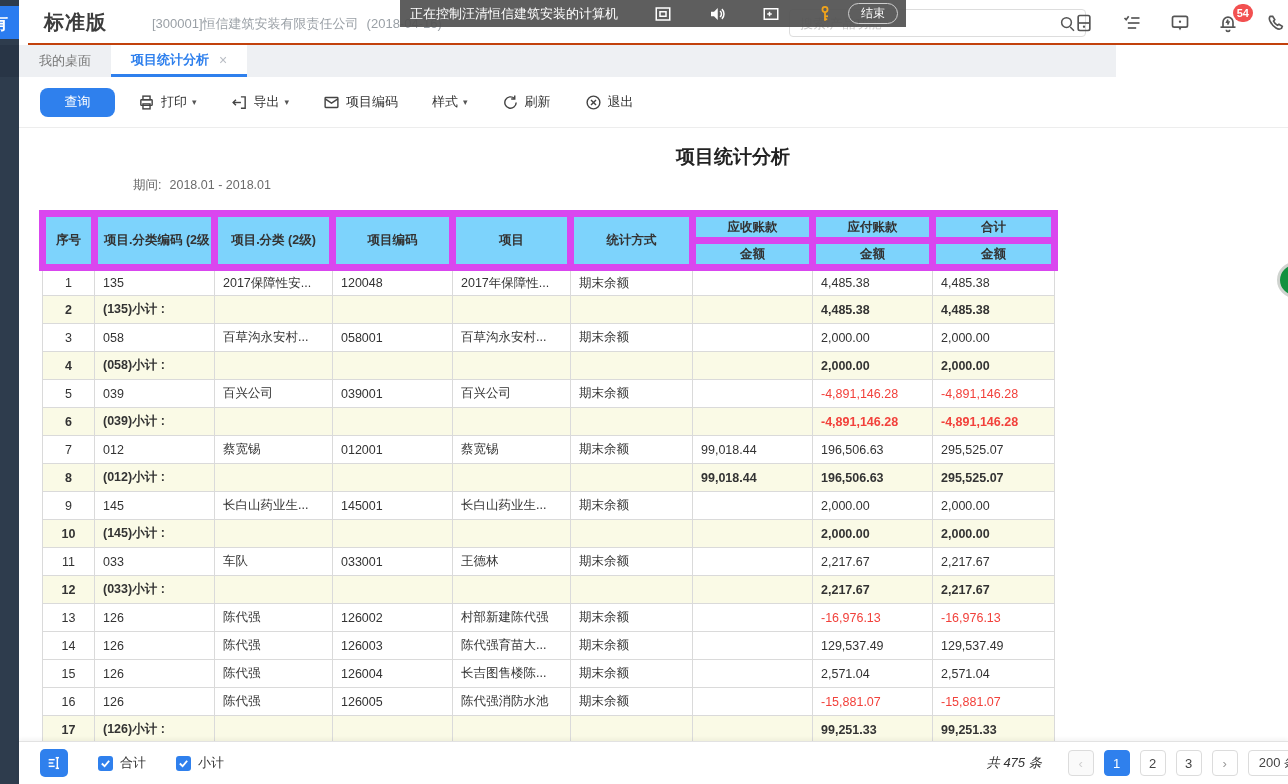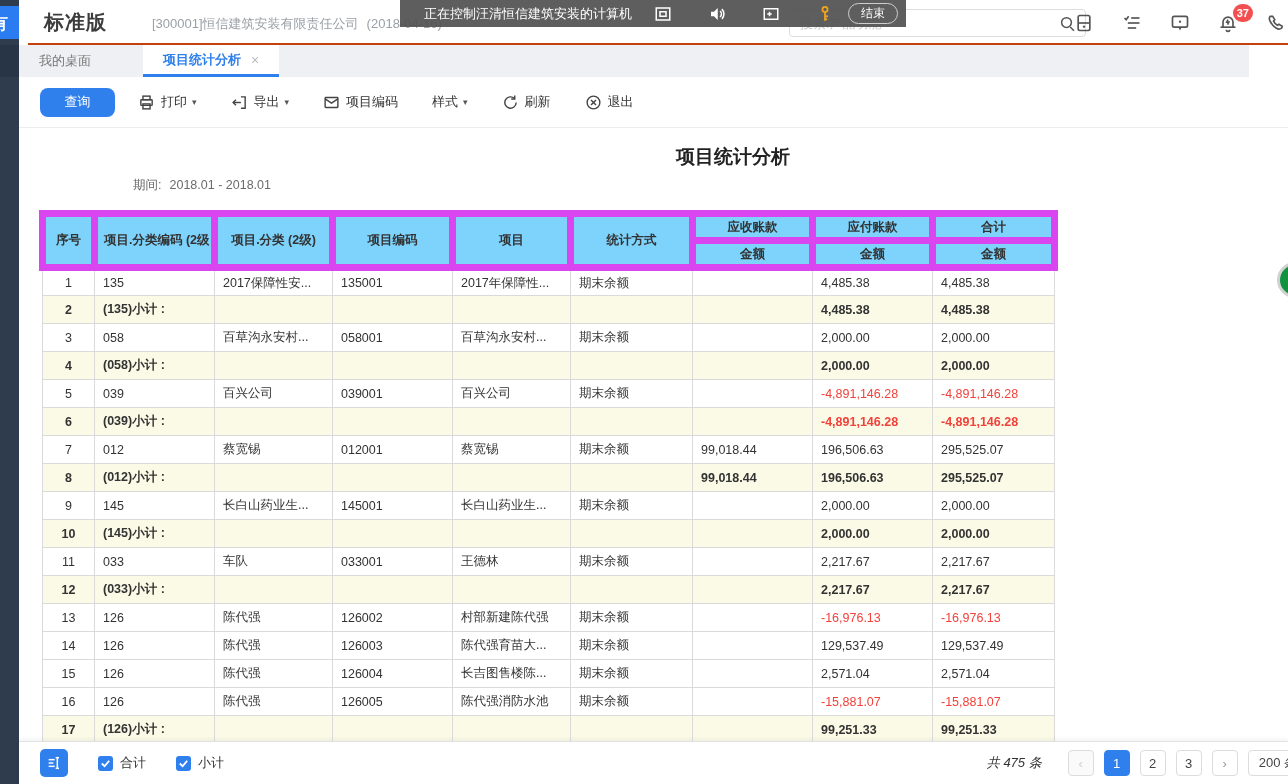--- a/index.html
+++ b/index.html
@@ -21,26 +21,26 @@
   .searchbox { position:absolute; left:761px; top:9px; width:297px; height:28px; border:1px solid #ddd; border-radius:4px; background:#fff; }
   .searchbox input { position:absolute; left:0; top:0; width:100%; height:100%; border:none; outline:none; background:transparent; padding:0 30px 0 10px; font-size:13px; color:#444; font-family:"Liberation Sans", sans-serif; }
   .searchbox input::placeholder { color:#c8c8c8; }
   .searchbox .mag { position:absolute; right:8px; top:5px; }
   .top-icons { position:absolute; right:10px; top:0; height:45px; display:flex; align-items:center; gap:26px; }
   .top-icon { position:relative; width:22px; height:22px; display:flex; align-items:center; justify-content:center; cursor:pointer; }
   .badge { position:absolute; top:-8px; right:-14px; min-width:20px; height:18px; padding:0 4px; background:#f25050; color:#fff; border-radius:9px; font-size:11px; line-height:18px; text-align:center; font-weight:bold; }
 
   
   .remote { position:absolute; left:400px; top:0; width:506px; height:27px; background:rgba(82,82,82,0.93); z-index:20; display:flex; align-items:center; color:#fff; }
-  .remote .msg { font-size:13px; margin-left:24px; white-space:nowrap; }
+  .remote .msg { font-size:13px; margin-left:10px; white-space:nowrap; }
   .remote .ricons { display:flex; align-items:center; gap:36px; margin-left:auto; margin-right:14px; }
   .remote .end-btn { border:1px solid #cfcfcf; border-radius:11px; padding:1px 12px; font-size:12px; color:#fff; background:transparent; cursor:pointer; margin-right:8px; font-family:"Liberation Sans", sans-serif; }
 
   
-  .tabbar { position:absolute; left:19px; top:45px; width:1230px; height:32px; background:#eef0f3; display:flex;gap:32px; }
+  .tabbar { position:absolute; left:19px; top:45px; width:1097px; height:32px; background:#eef0f3; display:flex; }
   .tab { height:32px; display:flex; align-items:center; padding:0 20px; font-size:13px; color:#777; cursor:pointer; }
   .tab.active { background:#fff; color:#2f80ed; font-weight:bold; border-bottom:3px solid #2f80ed; gap:10px; }
   .tab .close { color:#b9bdc4; font-weight:normal; font-size:14px; cursor:pointer; }
 
   
   .toolbar { position:absolute; left:19px; top:77px; width:1269px; height:51px; background:#fff; border-bottom:1px solid #ededed; display:flex; align-items:center; }
   .btn-primary { margin-left:21px; width:75px; height:29px; background:#2f80ed; border:none; border-radius:8px; color:#fff; font-size:13px; cursor:pointer; font-family:"Liberation Sans", sans-serif; }
   .tools { display:flex; align-items:center; gap:34px; margin-left:23px; }
   .tool { display:flex; align-items:center; gap:6px; font-size:13px; color:#333; cursor:pointer; }
   .chev { font-size:9px; color:#555; margin-left:-1px; }
@@ -130,21 +130,21 @@
             <polygon points="10,17 14,17 12,21" fill="#555" stroke="none"></polygon>
           </svg>
       </span>
       <span class="top-icon">
         <svg width="20" height="20" viewBox="0 0 24 24" fill="none" stroke="#555" stroke-width="2">
             <path d="M6 17v-6a6 6 0 0 1 12 0v6"></path>
             <line x1="3" y1="17" x2="21" y2="17"></line>
             <path d="M10 20a2 2 0 0 0 4 0"></path>
             <polyline points="12,8 10.5,11 13,11 11.5,14"></polyline>
           </svg>
-        <span class="badge">37</span>
+        <span class="badge">54</span>
       </span>
       <span class="top-icon">
         <svg width="20" height="20" viewBox="0 0 24 24" fill="none" stroke="#555" stroke-width="2">
             <path d="M5 4c-1 1-1.5 3 0 6s4.5 6.5 7 8 5 1.5 6.5.5l1-2.5-4-2.5-1.8 1.3c-1.8-1-3.8-3.2-4.7-5L10.5 8 8 4z"></path>
           </svg>
       </span>
     </div>
   </div>
 
   <div class="remote">
@@ -287,21 +287,21 @@
             <th>金额</th>
             <th>金额</th>
             <th>金额</th>
           </tr>
         </thead>
         <tbody>
             <tr>
               <td class="c-center">1</td>
               <td class="c-text">135</td>
               <td class="c-text">2017保障性安...</td>
-              <td class="c-text">135001</td>
+              <td class="c-text">120048</td>
               <td class="c-text">2017年保障性...</td>
               <td class="c-text">期末余额</td>
               <td class="c-num"></td>
               <td class="c-num">4,485.38</td>
               <td class="c-num">4,485.38</td>
             </tr>
             <tr class="subtotal">
               <td class="c-center">2</td>
               <td class="c-text">(135)小计 :</td>
               <td class="c-text"></td>

